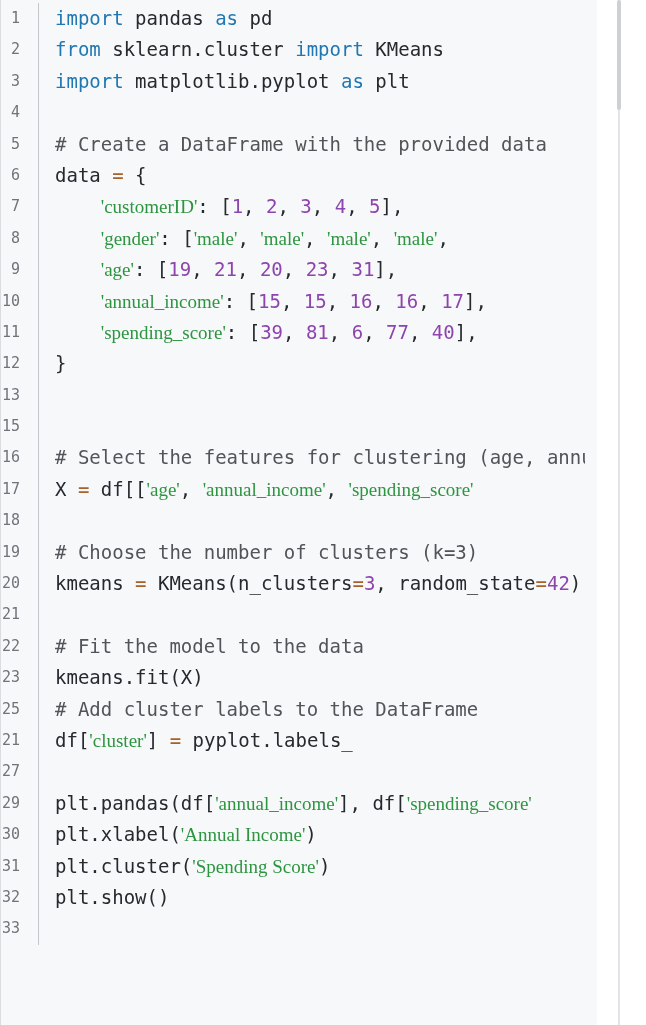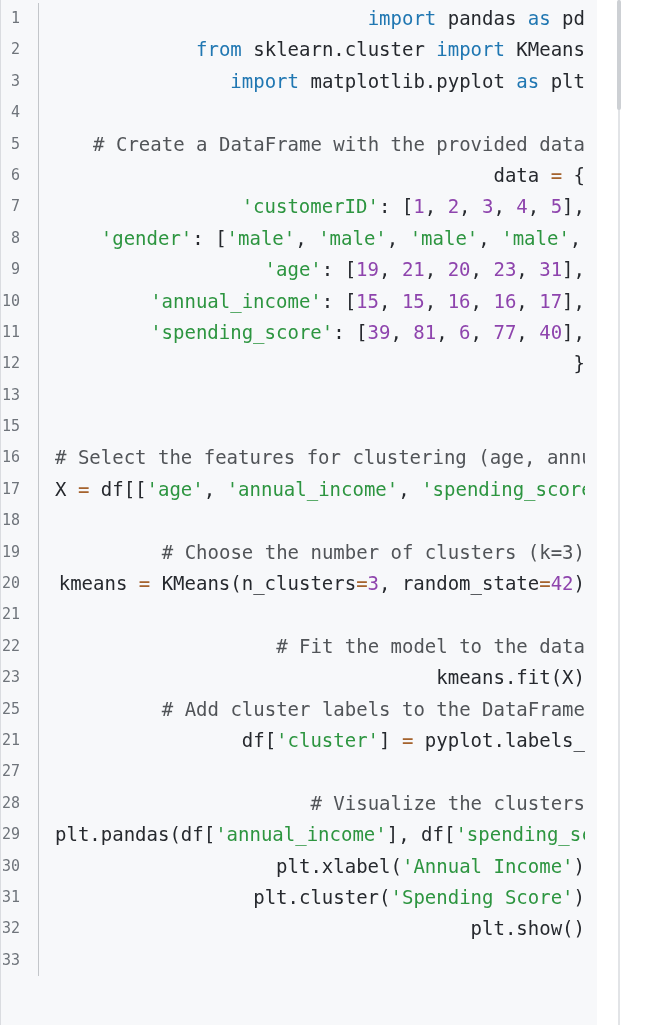--- a/index.html
+++ b/index.html
@@ -51,24 +51,23 @@
     user-select: none;
     overflow: hidden;
   }
   .code {
     flex: 1 1 auto;
     overflow: hidden;
     padding-left: 16px;
     margin-right: 12px;
     font-size: 19px;
     color: var(--c-text, #26292e);
-    text-align: right;
   }
   .tk-k { color: var(--c-keyword, #2077b2); }
-  .tk-s { color: var(--c-string, #2d9540); }
+  .tk-s { color: var(--c-string, #2d9540); font-family: Liberation Serif, serif; }
   .tk-n { color: var(--c-number, #8e44ad); }
   .tk-o { color: var(--c-operator, #a5622d); }
   .tk-c { color: var(--c-comment, #515458); }
   .tk-t { color: var(--c-text, #26292e); }
   .v-divider {
     position: absolute;
     left: 618px;
     top: 0;
     width: 2px;
     height: 1025px;
@@ -109,21 +108,20 @@
         <div class="row"><span class="ln">17</span><span class="code"><span class="tk-t">X </span><span class="tk-o">=</span><span class="tk-t"> df[[</span><span class="tk-s">'age'</span><span class="tk-t">, </span><span class="tk-s">'annual_income'</span><span class="tk-t">, </span><span class="tk-s">'spending_score'</span></span></div>
         <div class="row"><span class="ln">18</span><span class="code"></span></div>
         <div class="row"><span class="ln">19</span><span class="code"><span class="tk-c"># Choose the number of clusters (k=3)</span></span></div>
         <div class="row"><span class="ln">20</span><span class="code"><span class="tk-t">kmeans </span><span class="tk-o">=</span><span class="tk-t"> KMeans(n_clusters</span><span class="tk-o">=</span><span class="tk-n">3</span><span class="tk-t">, random_state</span><span class="tk-o">=</span><span class="tk-n">42</span><span class="tk-t">)</span></span></div>
         <div class="row"><span class="ln">21</span><span class="code"></span></div>
         <div class="row"><span class="ln">22</span><span class="code"><span class="tk-c"># Fit the model to the data</span></span></div>
         <div class="row"><span class="ln">23</span><span class="code"><span class="tk-t">kmeans.fit(X)</span></span></div>
         <div class="row"><span class="ln">25</span><span class="code"><span class="tk-c"># Add cluster labels to the DataFrame</span></span></div>
         <div class="row"><span class="ln">21</span><span class="code"><span class="tk-t">df[</span><span class="tk-s">'cluster'</span><span class="tk-t">] </span><span class="tk-o">=</span><span class="tk-t"> pyplot.labels_</span></span></div>
         <div class="row"><span class="ln">27</span><span class="code"></span></div>
-        <div class="row"><span class="ln">28</span><span class="code"><span class="tk-c"># Visualize the clusters</span></span></div>
         <div class="row"><span class="ln">29</span><span class="code"><span class="tk-t">plt.pandas(df[</span><span class="tk-s">'annual_income'</span><span class="tk-t">], df[</span><span class="tk-s">'spending_score'</span></span></div>
         <div class="row"><span class="ln">30</span><span class="code"><span class="tk-t">plt.xlabel(</span><span class="tk-s">'Annual Income'</span><span class="tk-t">)</span></span></div>
         <div class="row"><span class="ln">31</span><span class="code"><span class="tk-t">plt.cluster(</span><span class="tk-s">'Spending Score'</span><span class="tk-t">)</span></span></div>
         <div class="row"><span class="ln">32</span><span class="code"><span class="tk-t">plt.show()</span></span></div>
         <div class="row"><span class="ln">33</span><span class="code"></span></div>
       </div>
   </div>
   <div class="v-divider"></div>
   <div class="scroll-thumb"></div>
 </div>

